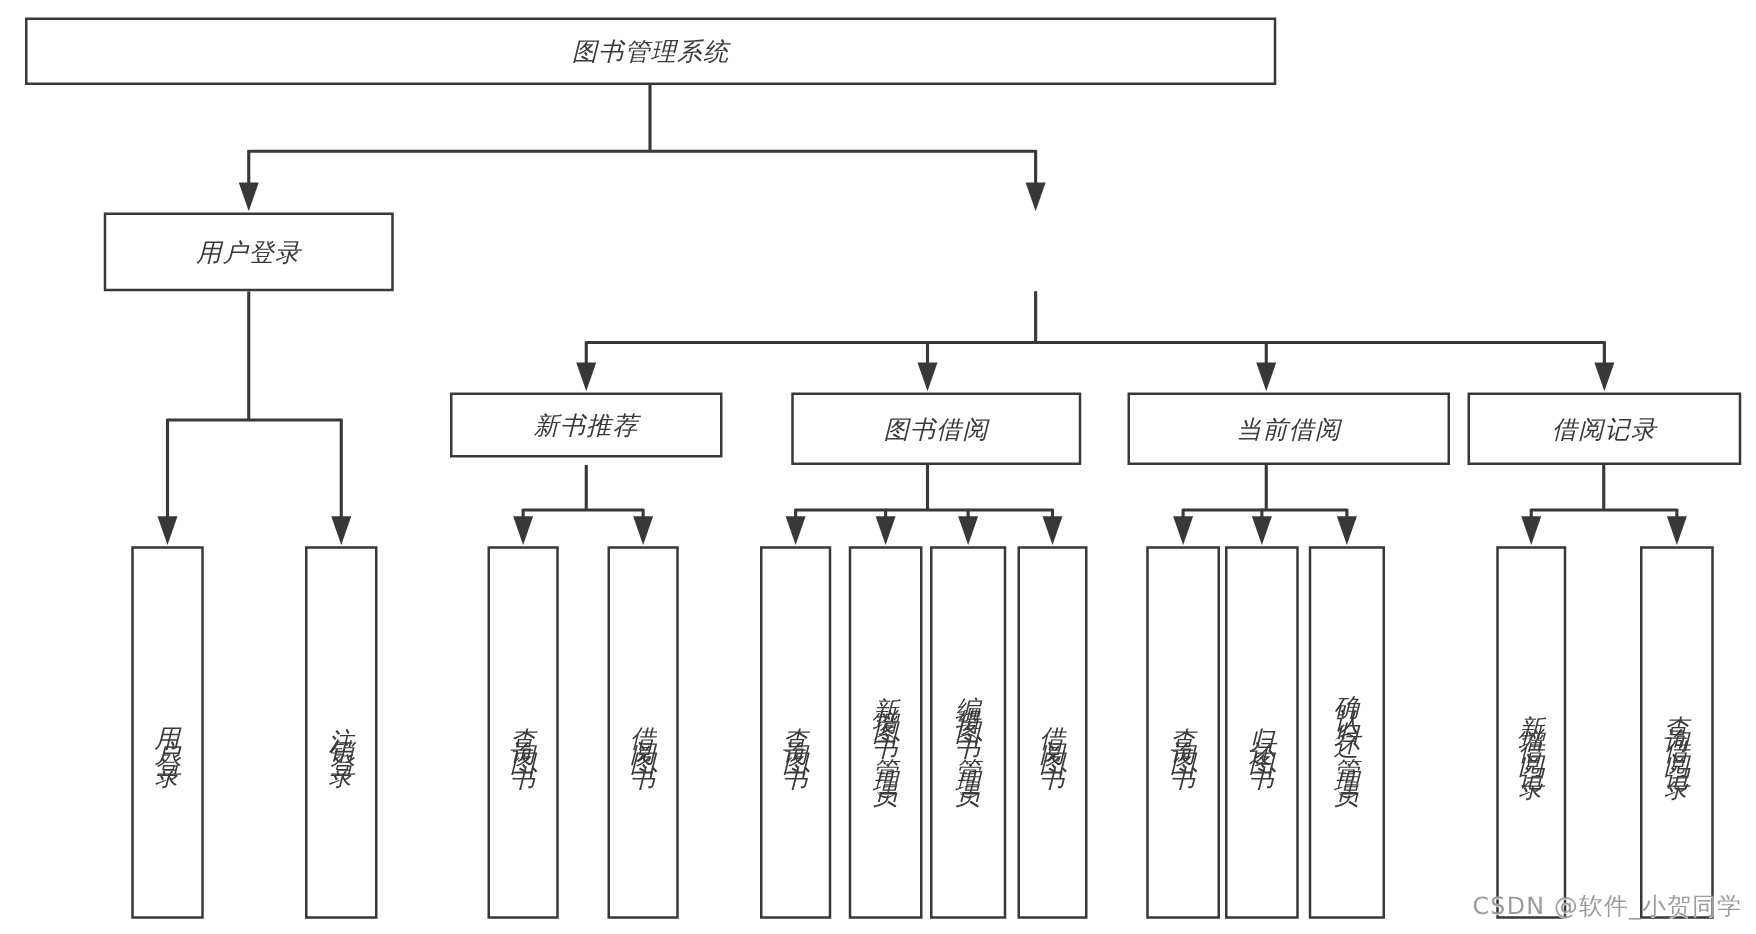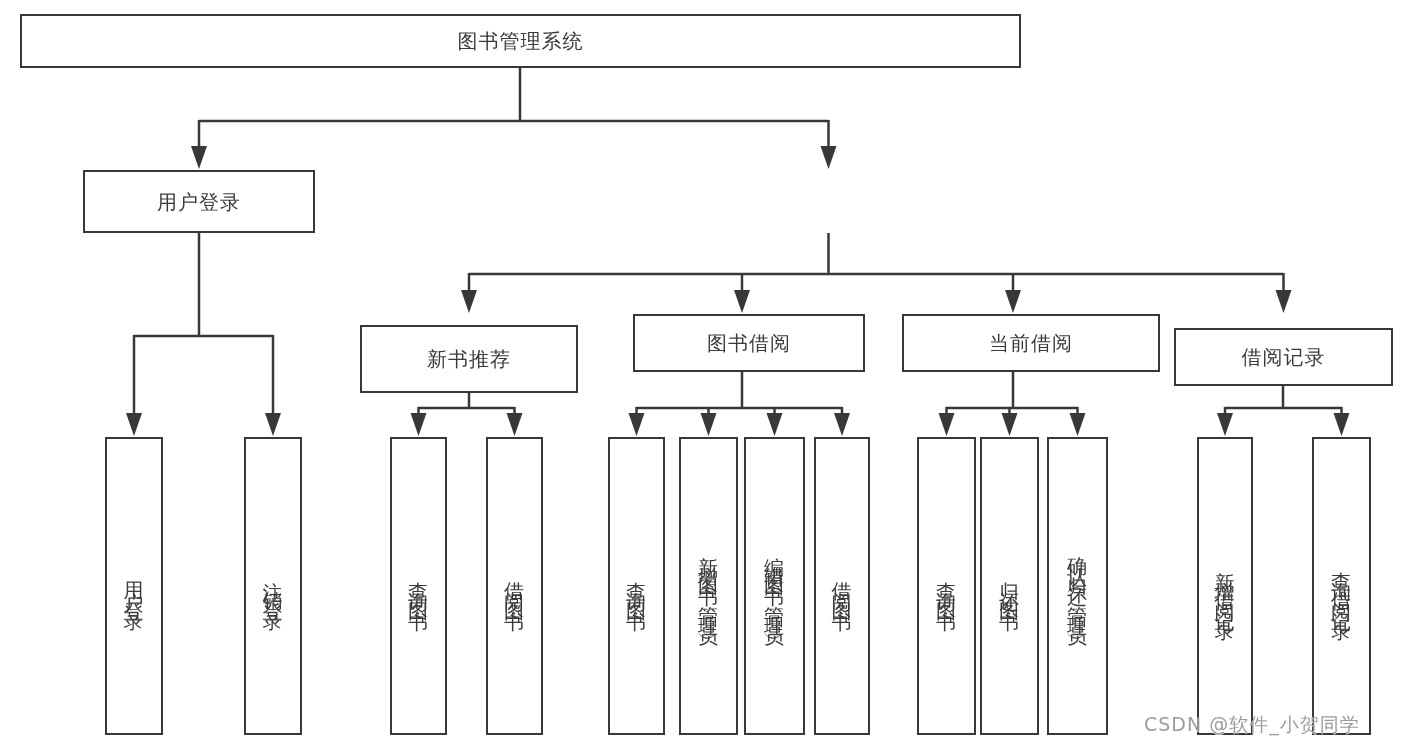--- a/index.html
+++ b/index.html
@@ -9,32 +9,33 @@
     font-family:"DejaVu Sans","Liberation Sans",sans-serif;
     color:#3a3a3a;
   }
   #stage{position:absolute;left:0;top:0;width:1405px;height:747px;}
   #wires{position:absolute;left:0;top:0;z-index:1;}
   .node{
     position:absolute;z-index:2;box-sizing:border-box;
     background:#ffffff;border:2.5px solid #383838;
     display:flex;align-items:center;justify-content:center;
     color:#3a3a3a;
+    font-style:italic;
   }
   .h .lbl{
     font-size:20px;letter-spacing:1px;white-space:nowrap;line-height:1;
   }
   .v{top:437px;height:298px;}
   .v .lbl{
     writing-mode:vertical-rl;text-orientation:mixed;
     font-size:20px;line-height:1;letter-spacing:10px;
     white-space:nowrap;
   }
   #watermark{
-    position:absolute;z-index:3;left:1144px;top:712px;
+    position:absolute;z-index:3;left:1178px;top:712px;
     font-size:19px;color:#9c9c9c;letter-spacing:1px;white-space:nowrap;
     text-shadow:0 1px 0 rgba(255,255,255,0.7);
   }
 </style>
 </head>
 <body>
 
 <div id="stage">
 
   <svg id="wires" width="1405" height="747" viewBox="0 0 1405 747">
@@ -93,30 +94,30 @@
     </svg>
 
   <div class="node h" style="left:20px;top:14px;width:1001px;height:54px">
     <span class="lbl">图书管理系统</span>
   </div>
 
   <div class="node h" style="left:83px;top:170px;width:232px;height:63px">
     <span class="lbl">用户登录</span>
   </div>
 
-  <div class="node h" style="left:360px;top:325px;width:218px;height:68px">
+  <div class="node h" style="left:360px;top:314px;width:218px;height:52px">
     <span class="lbl">新书推荐</span>
   </div>
   <div class="node h" style="left:633px;top:314px;width:232px;height:58px">
     <span class="lbl">图书借阅</span>
   </div>
   <div class="node h" style="left:902px;top:314px;width:258px;height:58px">
     <span class="lbl">当前借阅</span>
   </div>
-  <div class="node h" style="left:1174px;top:328px;width:219px;height:58px">
+  <div class="node h" style="left:1174px;top:314px;width:219px;height:58px">
     <span class="lbl">借阅记录</span>
   </div>
 
   <div class="node v" style="left:105px;width:58px">
     <span class="lbl">用户登录</span>
   </div>
   <div class="node v" style="left:244px;width:58px">
     <span class="lbl">注销登录</span>
   </div>
 

